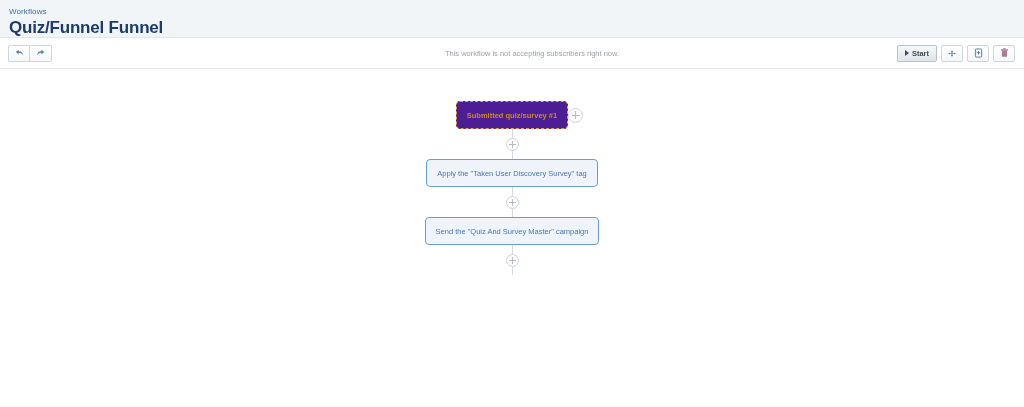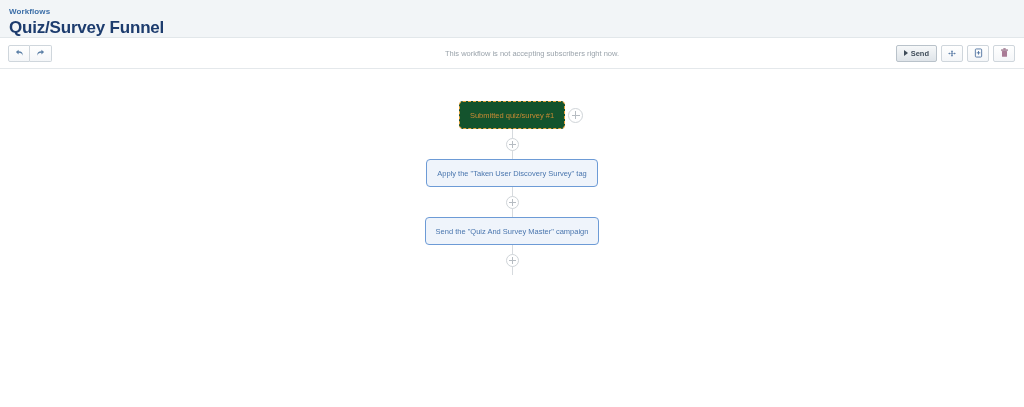--- a/index.html
+++ b/index.html
@@ -18,21 +18,21 @@
   
   #page-header {
     background: #f2f5f7;
     border-bottom: 1px solid #e2e7ea;
     padding: 7px 0 8px 9px;
     height: 38px;
     box-sizing: border-box;
   }
   #breadcrumb {
     font-size: 8px;
-    font-weight: bold;
+    font-weight: normal;
     color: #3d6fa8;
     letter-spacing: .1px;
     line-height: 10px;
   }
   #page-title {
     font-size: 17px;
     font-weight: bold;
     color: #1d3c6e;
     line-height: 20px;
     margin-top: 1px;
@@ -136,23 +136,24 @@
     justify-content: center;
     text-align: center;
     font-size: 7.5px;
     border-radius: 4px;
     padding: 0 10px;
     height: 28px;
     cursor: pointer;
   }
   .node.trigger {
     border: 1px dashed #e8a33d;
-    background: #14532d;
+    background: #4c1d95;
     color: #c98a33;
     min-width: 95px;
+    font-weight: bold;
   }
   .node.action {
     border: 1px solid #6d9bd6;
     background: #eff4fb;
     color: #4a76ae;
   }
   .node.exit {
     border: 1px solid #bf4a8c;
     background: #f6d9e8;
     color: #a83c76;
@@ -207,21 +208,21 @@
   }
   .plus-circle.lg { width: 13px; height: 13px; }
   .plus-circle.lg::before { left: 2.5px; right: 2.5px; }
   .plus-circle.lg::after  { top: 2.5px; bottom: 2.5px; }
 </style>
 </head>
 <body>
 
 <div id="page-header">
   <div id="breadcrumb">Workflows</div>
-  <div id="page-title">Quiz/Survey Funnel</div>
+  <div id="page-title">Quiz/Funnel Funnel</div>
 </div>
 
 <div id="toolbar">
 
   <div class="tb-left grp">
     <div class="icon-btn">
       <span>
         <svg width="9" height="9" viewBox="0 0 10 10">
           <path d="M8.5 7.5C8.2 5.3 6.6 4.2 4 4.2V6L1 3.3 4 .8v1.8c3.2 0 5 1.7 4.5 4.9z" fill="#5b7fa6"></path>
         </svg>
@@ -234,21 +235,21 @@
         </svg>
       </span>
     </div>
   </div>
 
   <div id="status-text">This workflow is not accepting subscribers right now.</div>
 
   <div class="tb-right">
     <div id="start-button">
       <span class="tri"></span>
-      <span>Send</span>
+      <span>Start</span>
     </div>
 
     <div class="icon-btn solo">
       <span>
         <svg width="10" height="9" viewBox="0 0 12 10">
           <path d="M6 1.2 7.4 3H6.6v1.6h2.1V3.8L10.6 5 8.7 6.2V5.4H6.6V7h.8L6 8.8 4.6 7h.8V5.4H3.3v.8L1.4 5l1.9-1.2v.8h2.1V3h-.8z" fill="#4f73a0"></path>
         </svg>
       </span>
     </div>
 

